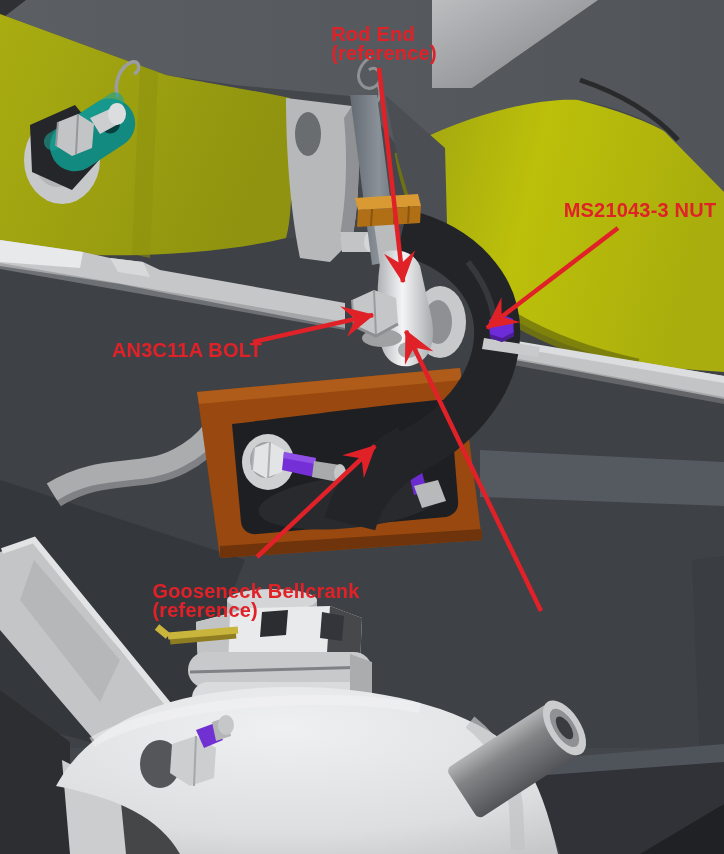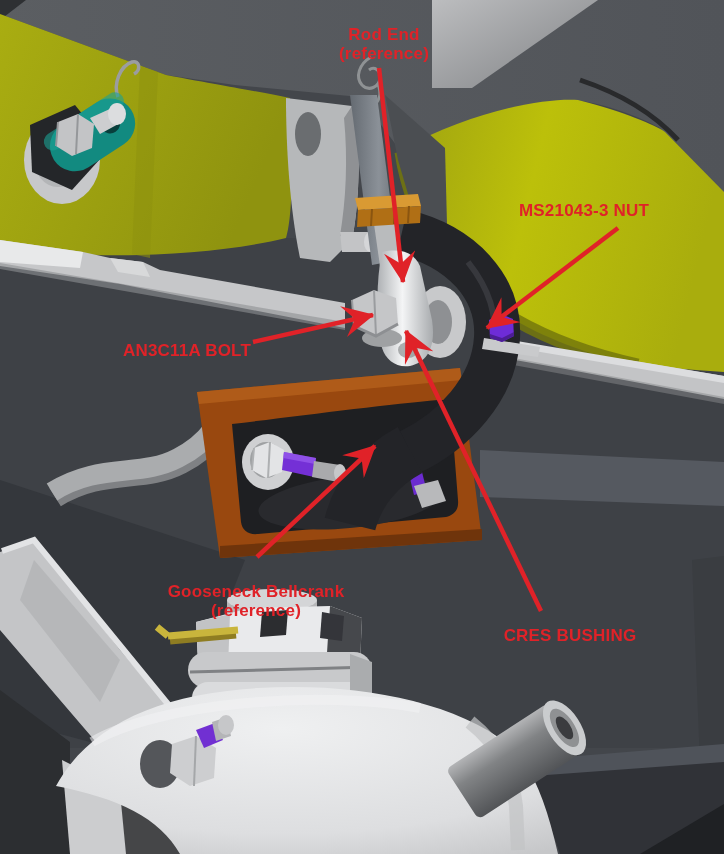--- a/index.html
+++ b/index.html
@@ -5,22 +5,22 @@
   html,body{margin:0;padding:0;background:#2a2b2d;}
   #stage{
     position:relative;width:724px;height:854px;overflow:hidden;
     font-family:"Liberation Sans",sans-serif;
     background:#43464b;
   }
   #scene{position:absolute;left:0;top:0;}
   .callout{
     position:absolute;transform:translateX(-50%);
     color:var(--color-annotation_red,#e02228);
-    font-size:17px;font-weight:700;line-height:19px;
-    text-align:center;white-space:nowrap;letter-spacing:.2px;
+    font-size:20px;font-weight:700;line-height:19px;
+    text-align:left;white-space:nowrap;letter-spacing:.2px;
   }
   .arrow{
     fill:none;stroke:var(--color-annotation_red,#e02228);
     stroke-width:4.5;
   }
   #ah path{fill:var(--color-annotation_red,#e02228);}
 </style>
 </head>
 <body>
 
@@ -236,30 +236,30 @@
     <path class="arrow" d="M257,557 L375,446" marker-end="url(#ah)"></path>
     <path class="arrow" d="M541,611 L406,331" marker-end="url(#ah)"></path>
   </g>
 </svg>
 
 <div class="callout" style="left:384px;top:25px;">
   <span>Rod End</span><br>
   <span>(reference)</span>
 </div>
 
-<div class="callout" style="left:584px;top:201px;">
+<div class="callout" style="left:640px;top:201px;">
   <span>MS21043-3 NUT</span>
 </div>
 
 <div class="callout" style="left:187px;top:341px;">
   <span>AN3C11A BOLT</span>
 </div>
 
 <div class="callout" style="left:256px;top:566px;margin-top:16px;">
   <span>Gooseneck Bellcrank</span><br>
   <span>(reference)</span>
 </div>
 
 <div class="callout" style="left:570px;top:626px;">
-  <span>CRES BUSHING</span><br>
+  <br>
 </div>
 
 </div>
 
 </body></html>

